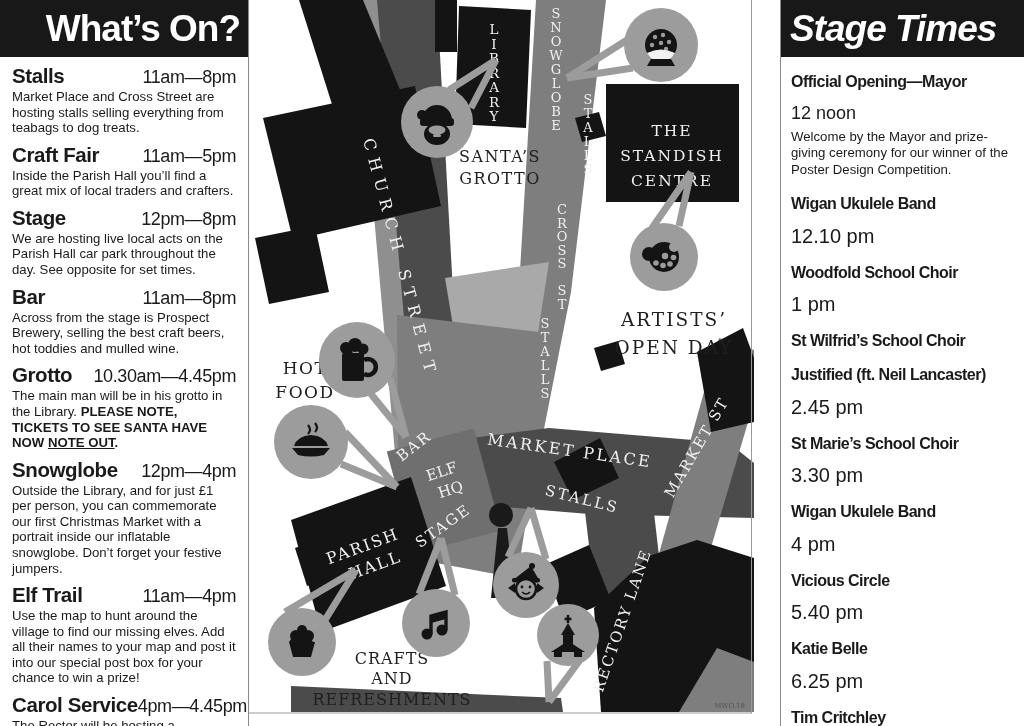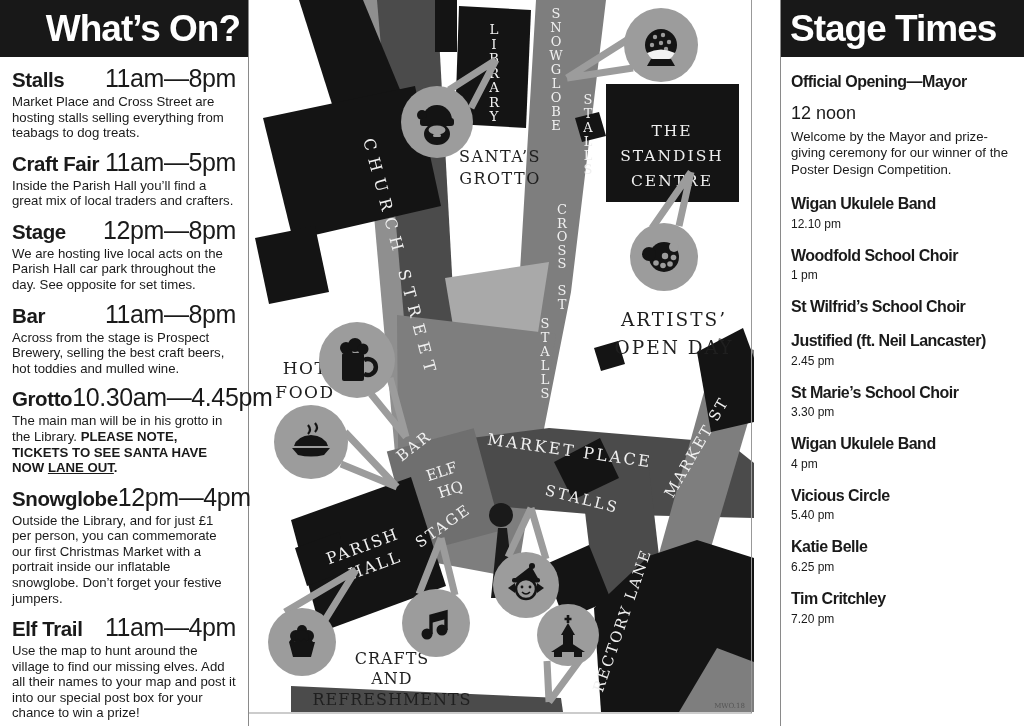--- a/index.html
+++ b/index.html
@@ -5,32 +5,32 @@
   html,body{margin:0;padding:0;background:#fff;}
   .poster{position:relative;width:1024px;height:726px;background:#fff;overflow:hidden;
           font-family:"Liberation Sans",sans-serif;color:#1a1a1a;}
   
   .panel{position:absolute;top:0;height:726px;background:#fff;}
   .panel.left{left:0;width:248px;border-right:1px solid #8a8a8a;}
   .panel.right{left:780px;width:244px;border-left:1px solid #8a8a8a;}
   .panel-header{background:#181818;color:#fff;height:57px;display:flex;align-items:center;
                 font-weight:bold;font-size:37px;letter-spacing:-1px;}
   .panel.left .panel-header{justify-content:flex-end;padding-right:8px;}
-  .panel.right .panel-header{justify-content:flex-start;padding-left:9px;}
+  .panel.right .panel-header{justify-content:flex-start;padding-left:9px;font-style:italic;}
   .events{padding:7px 12px 0 12px;}
   .event{margin-bottom:7px;}
   .event-head{display:flex;justify-content:space-between;align-items:baseline;}
   .ev-name{font-weight:bold;font-size:20.5px;letter-spacing:-0.4px;white-space:nowrap;}
-  .ev-time{font-size:25px;letter-spacing:-0.4px;white-space:nowrap;}
+  .ev-time{font-size:18px;letter-spacing:-0.4px;white-space:nowrap;}
   .ev-desc{margin:1px 0 0 0;font-size:13.2px;line-height:1.18;}
   .b{font-weight:bold;} .u{text-decoration:underline;}
   .acts{padding:16px 6px 0 10px;}
   .act{margin-bottom:16px;}
   .act-name{font-weight:bold;font-size:16px;letter-spacing:-0.5px;white-space:nowrap;line-height:1.1;}
-  .act-time{font-size:12px;margin-top:4px;}
+  .act-time{font-size:20px;margin-top:12px;}
   .act-time.bold{font-weight:normal;font-size:18px;margin-top:12px;}
   .act-desc{margin:5px 0 0 0;font-size:13.2px;line-height:1.28;}
   
   .map-wrap{position:absolute;left:249px;top:0;width:505px;height:726px;}
   svg text{font-family:"DejaVu Serif",serif;}
   .rw{fill:#f0f0f0;} 
   .rd{fill:#1f1f1f;} 
 </style>
 </head>
 <body>
@@ -68,21 +68,21 @@
             <span class="ev-name">Bar</span>
             <span class="ev-time">11am—8pm</span>
           </div>
           <p class="ev-desc"><span>Across from the stage is Prospect Brewery, selling the best craft beers, hot toddies and mulled wine.</span></p>
         </div>
         <div class="event">
           <div class="event-head">
             <span class="ev-name">Grotto</span>
             <span class="ev-time">10.30am—4.45pm</span>
           </div>
-          <p class="ev-desc"><span>The main man will be in his grotto in the Library. </span><span class="b">PLEASE NOTE, TICKETS TO SEE SANTA HAVE NOW </span><span class="b u">LANE OUT</span><span class="b">.</span></p>
+          <p class="ev-desc"><span>The main man will be in his grotto in the Library. </span><span class="b">PLEASE NOTE, TICKETS TO SEE SANTA HAVE NOW </span><span class="b u">NOTE OUT</span><span class="b">.</span></p>
         </div>
         <div class="event">
           <div class="event-head">
             <span class="ev-name">Snowglobe</span>
             <span class="ev-time">12pm—4pm</span>
           </div>
           <p class="ev-desc"><span>Outside the Library, and for just £1 per person, you can commemorate our first Christmas Market with a portrait inside our inflatable snowglobe. Don’t forget your festive jumpers.</span></p>
         </div>
         <div class="event">
           <div class="event-head">

